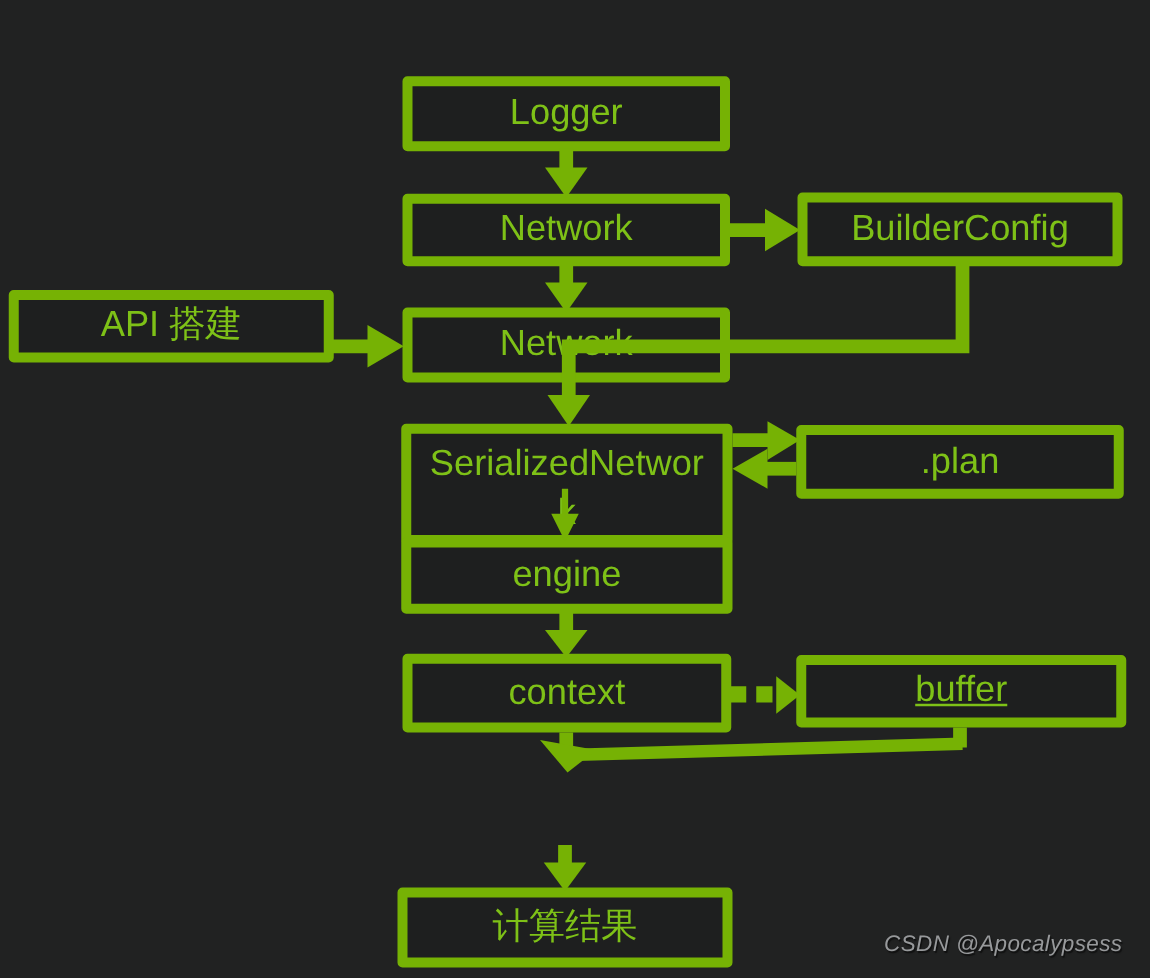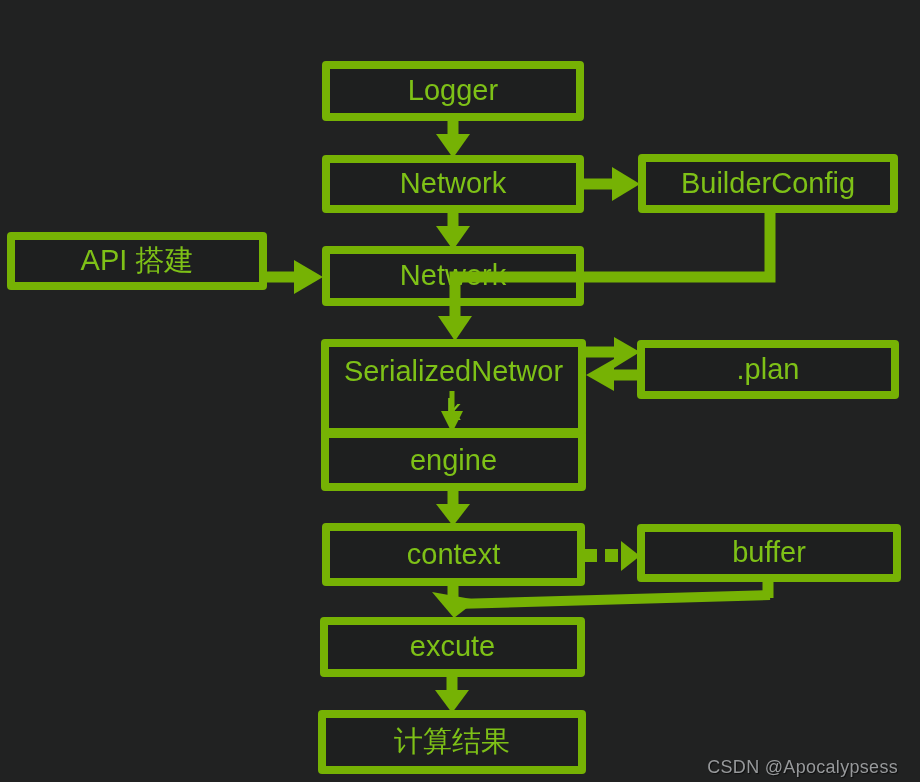--- a/index.html
+++ b/index.html
@@ -19,29 +19,30 @@
   #n-logger{left:322px;top:61px;width:262px;height:60px;}
   #n-builder{left:322px;top:155px;width:262px;height:58px;}
   #n-builderconfig{left:638px;top:154px;width:260px;height:59px;}
   #n-api{left:7px;top:232px;width:260px;height:58px;}
   #n-network{left:322px;top:246px;width:262px;height:60px;}
   #n-serialized{left:321px;top:339px;width:265px;height:97px;align-items:flex-start;padding-top:5px;}
   #n-serialized .lbl{width:232px;margin:0 auto;word-break:break-all;line-height:1.35;}
   #n-engine{left:321px;top:430px;width:265px;height:61px;}
   #n-plan{left:637px;top:340px;width:262px;height:59px;}
   #n-context{left:322px;top:523px;width:263px;height:63px;}
-  #n-buffer{left:637px;top:524px;width:264px;height:58px;}
+  #n-buffer{left:637px;top:524px;width:264px;height:58px;text-decoration:underline;}
   #n-excute{left:320px;top:617px;width:265px;height:60px;}
   #n-result{left:318px;top:710px;width:268px;height:64px;justify-content:center;}
   svg.connectors{position:absolute;left:0;top:0;z-index:5;pointer-events:none;}
   .node{z-index:2;}
   .watermark{
-    position:absolute; right:22px; bottom:4px; z-index:6;
+    position:absolute; right:22px; bottom:16px; z-index:6;
     color:var(--wm); font-size:18px; letter-spacing:.3px;
     text-shadow:1px 1px 1px rgba(0,0,0,.6);
+    font-style:italic;
   }
 </style>
 </head>
 <body>
 
 <div class="stage">
 
   <div class="node" id="n-logger">
     <span class="lbl">Logger</span>
   </div>
@@ -64,23 +65,20 @@
     <span class="lbl">engine</span>
   </div>
   <div class="node" id="n-plan">
     <span class="lbl">.plan</span>
   </div>
   <div class="node" id="n-context">
     <span class="lbl">context</span>
   </div>
   <div class="node" id="n-buffer">
     <span class="lbl">buffer</span>
-  </div>
-  <div class="node" id="n-excute">
-    <span class="lbl">excute</span>
   </div>
   <div class="node" id="n-result">
     <span class="lbl">计算结果</span>
   </div>
 
   <svg class="connectors" width="920" height="782" viewBox="0 0 920 782">
     <g stroke="var(--accent)" fill="var(--accent)" stroke-linecap="butt">
 
       <g>
         <line x1="453" y1="119" x2="453" y2="136" stroke-width="11"></line>

